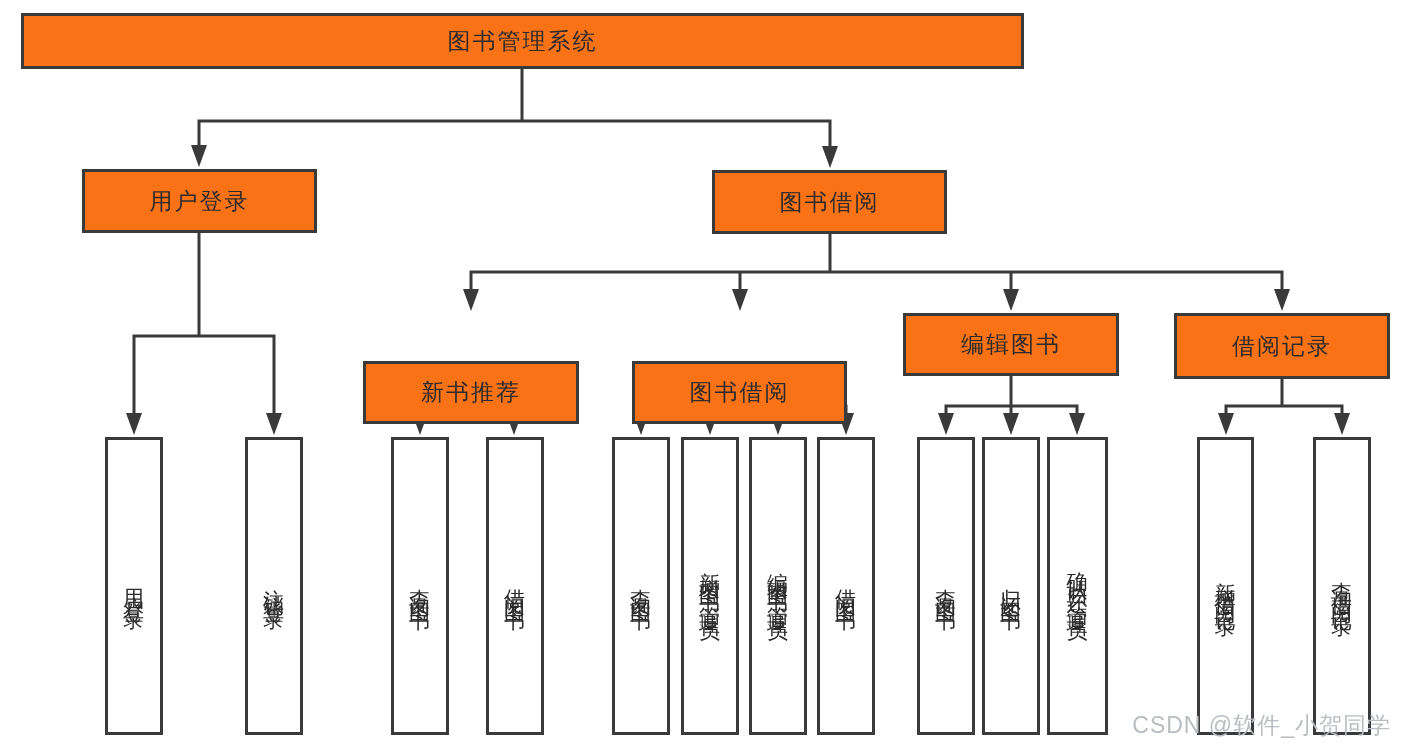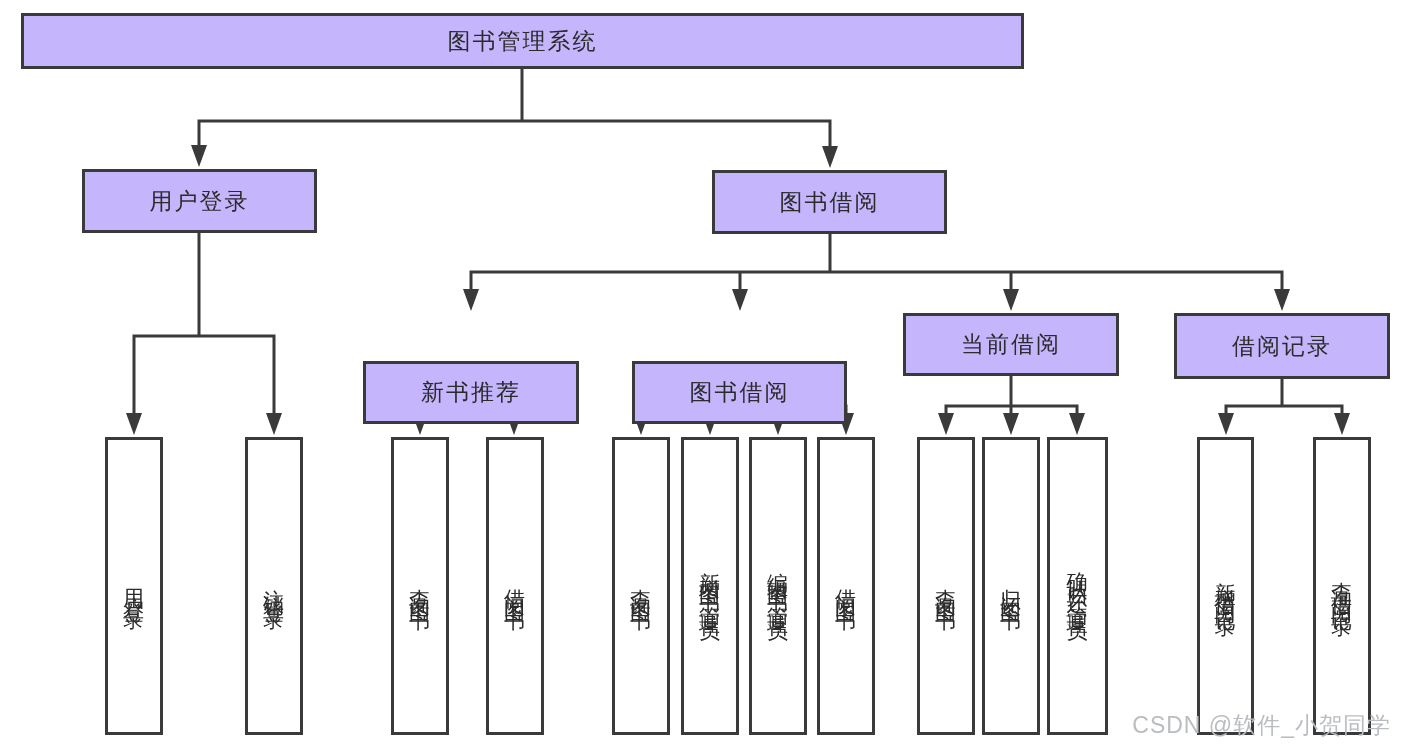--- a/index.html
+++ b/index.html
@@ -12,21 +12,21 @@
     position:relative;
     width:1405px;height:747px;
     background:#ffffff;
     overflow:hidden;
     font-family:"Liberation Sans", sans-serif;
   }
   #wires{position:absolute;left:0;top:0;z-index:1;}
   .hnode{
     position:absolute;
     box-sizing:border-box;
-    background:#c4b5fd;
+    background:#f97316;
     border:3px solid var(--line);
     display:flex;align-items:center;justify-content:center;
     font-size:23px;letter-spacing:2px;color:var(--text);
     z-index:2;
     text-align:center;
   }
   .leaf{
     position:absolute;
     box-sizing:border-box;
     top:437px;height:298px;width:58px;
@@ -109,21 +109,21 @@
     </g>
   </svg>
 
   <div id="node-root" class="hnode">图书管理系统</div>
 
   <div id="node-user-login" class="hnode">用户登录</div>
   <div id="node-book-management" class="hnode">图书借阅</div>
 
   <div id="node-new-book" class="hnode">新书推荐</div>
   <div id="node-book-borrow" class="hnode">图书借阅</div>
-  <div id="node-current-borrow" class="hnode">当前借阅</div>
+  <div id="node-current-borrow" class="hnode">编辑图书</div>
   <div id="node-borrow-records" class="hnode">借阅记录</div>
 
   <div id="leaf-0" class="leaf">
     <span>用户登录</span>
   </div>
   <div id="leaf-1" class="leaf">
     <span>注销登录</span>
   </div>
   <div id="leaf-2" class="leaf">
     <span>查询图书</span>

